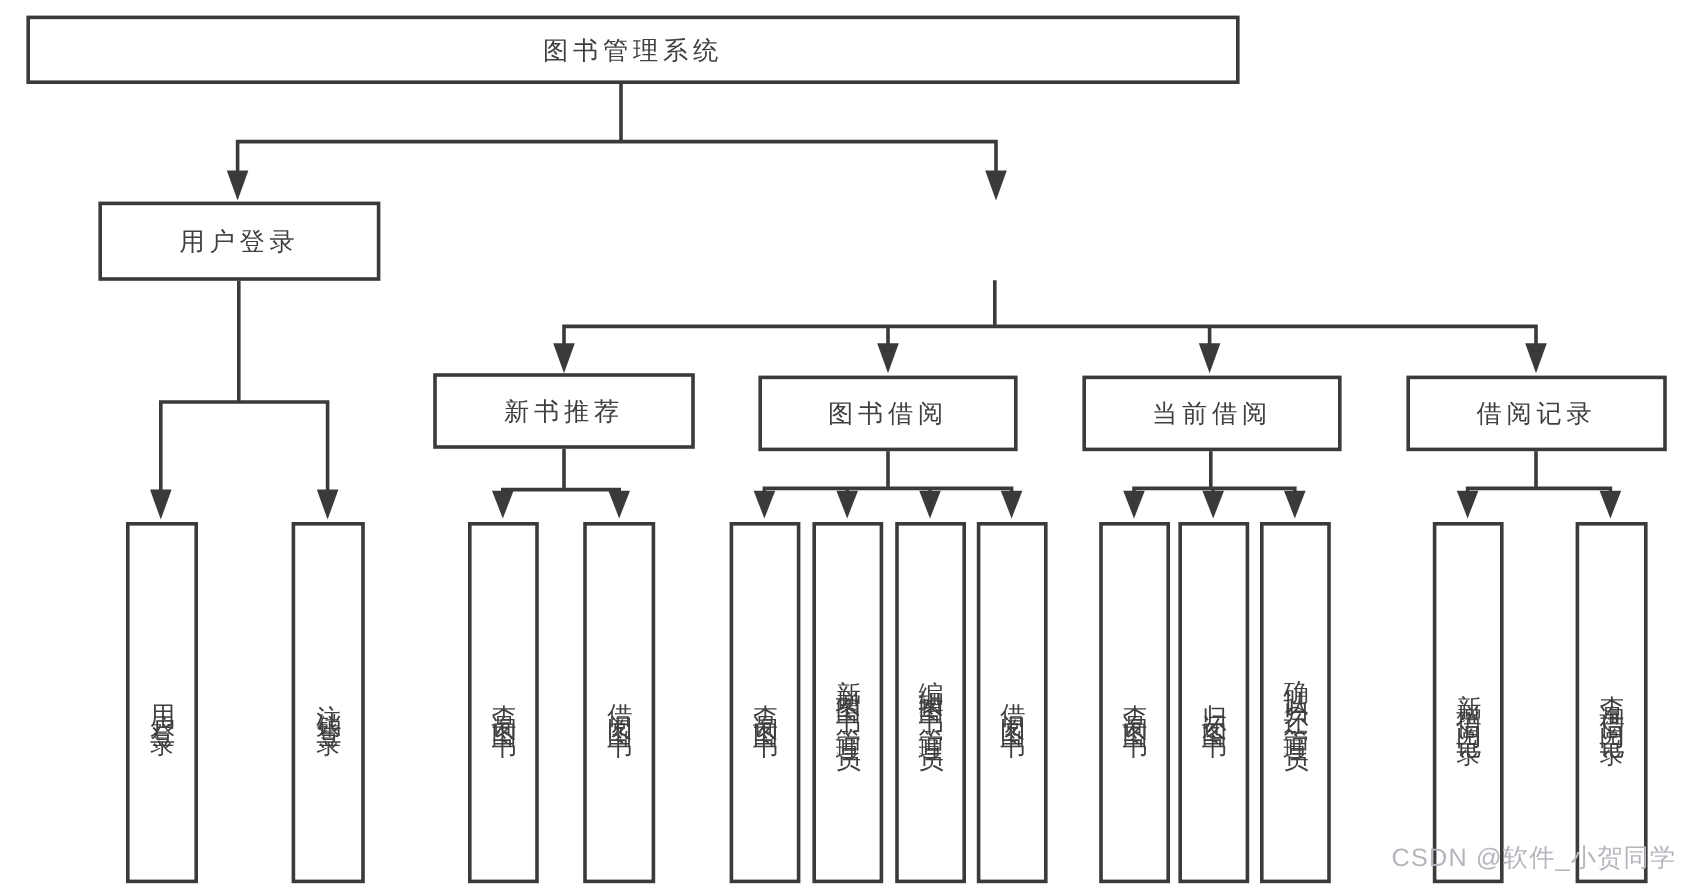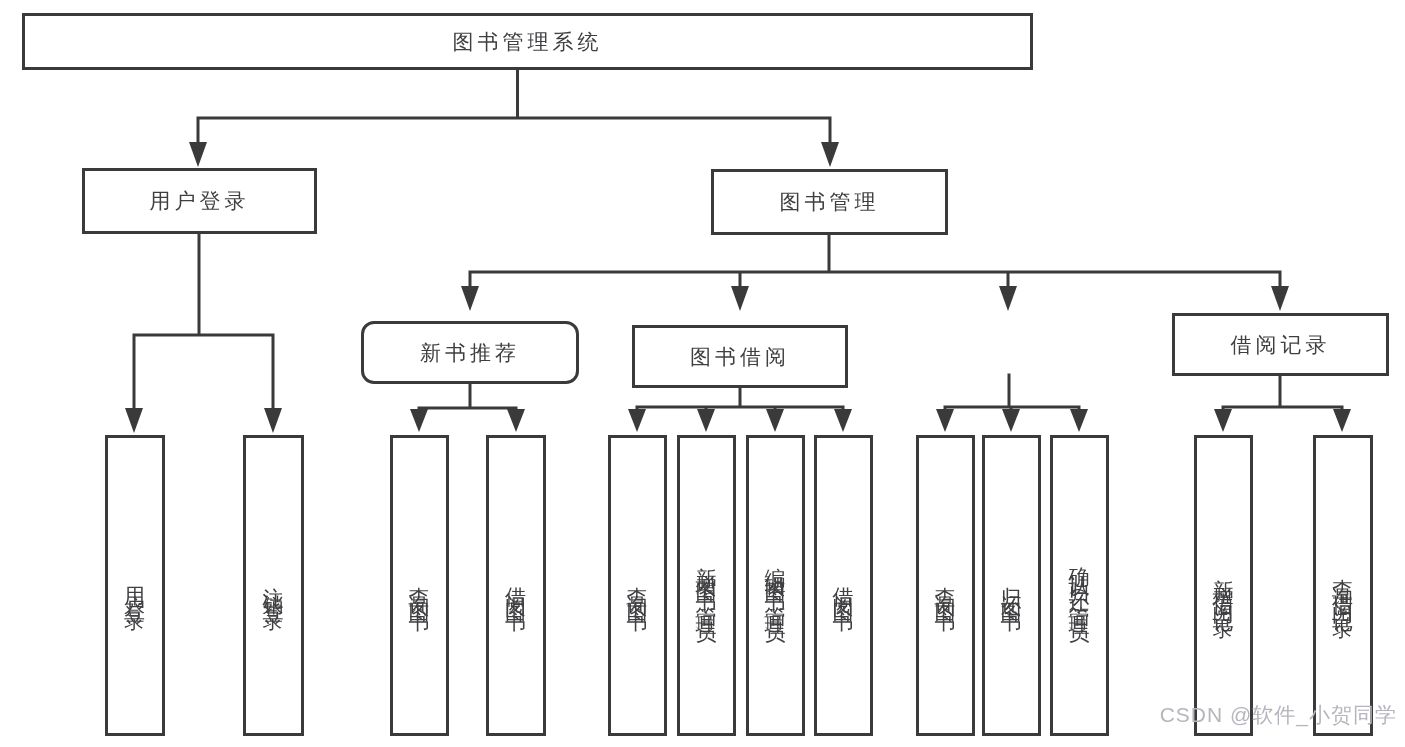--- a/index.html
+++ b/index.html
@@ -95,29 +95,29 @@
     <polygon points="1333,409 1351,409 1342,432"></polygon>
   </svg>
 
   <div class="node h" style="left:12px;top:13px;width:1011px;height:57px;margin-left:10px;">
     <span>图书管理系统</span>
   </div>
 
   <div class="node h" style="left:82px;top:168px;width:235px;height:66px;">
     <span>用户登录</span>
   </div>
-  <div class="node h" style="left:711px;top:169px;width:237px;height:66px;">
-    <span>图书管理</span>
-  </div>
 
-  <div class="node h" style="left:361px;top:321px;width:218px;height:63px;border-radius:13px;">
+  <div class="node h" style="left:361px;top:311px;width:218px;height:63px;">
     <span>新书推荐</span>
   </div>
-  <div class="node h" style="left:632px;top:325px;width:216px;height:63px;">
+  <div class="node h" style="left:632px;top:313px;width:216px;height:63px;">
     <span>图书借阅</span>
+  </div>
+  <div class="node h" style="left:902px;top:313px;width:216px;height:63px;">
+    <span>当前借阅</span>
   </div>
   <div class="node h" style="left:1172px;top:313px;width:217px;height:63px;">
     <span>借阅记录</span>
   </div>
 
   <div class="node v" style="left:105px;top:435px;width:60px;height:301px;">
     <span>用户登录</span>
   </div>
   <div class="node v" style="left:243px;top:435px;width:61px;height:301px;">
     <span>注销登录</span>

